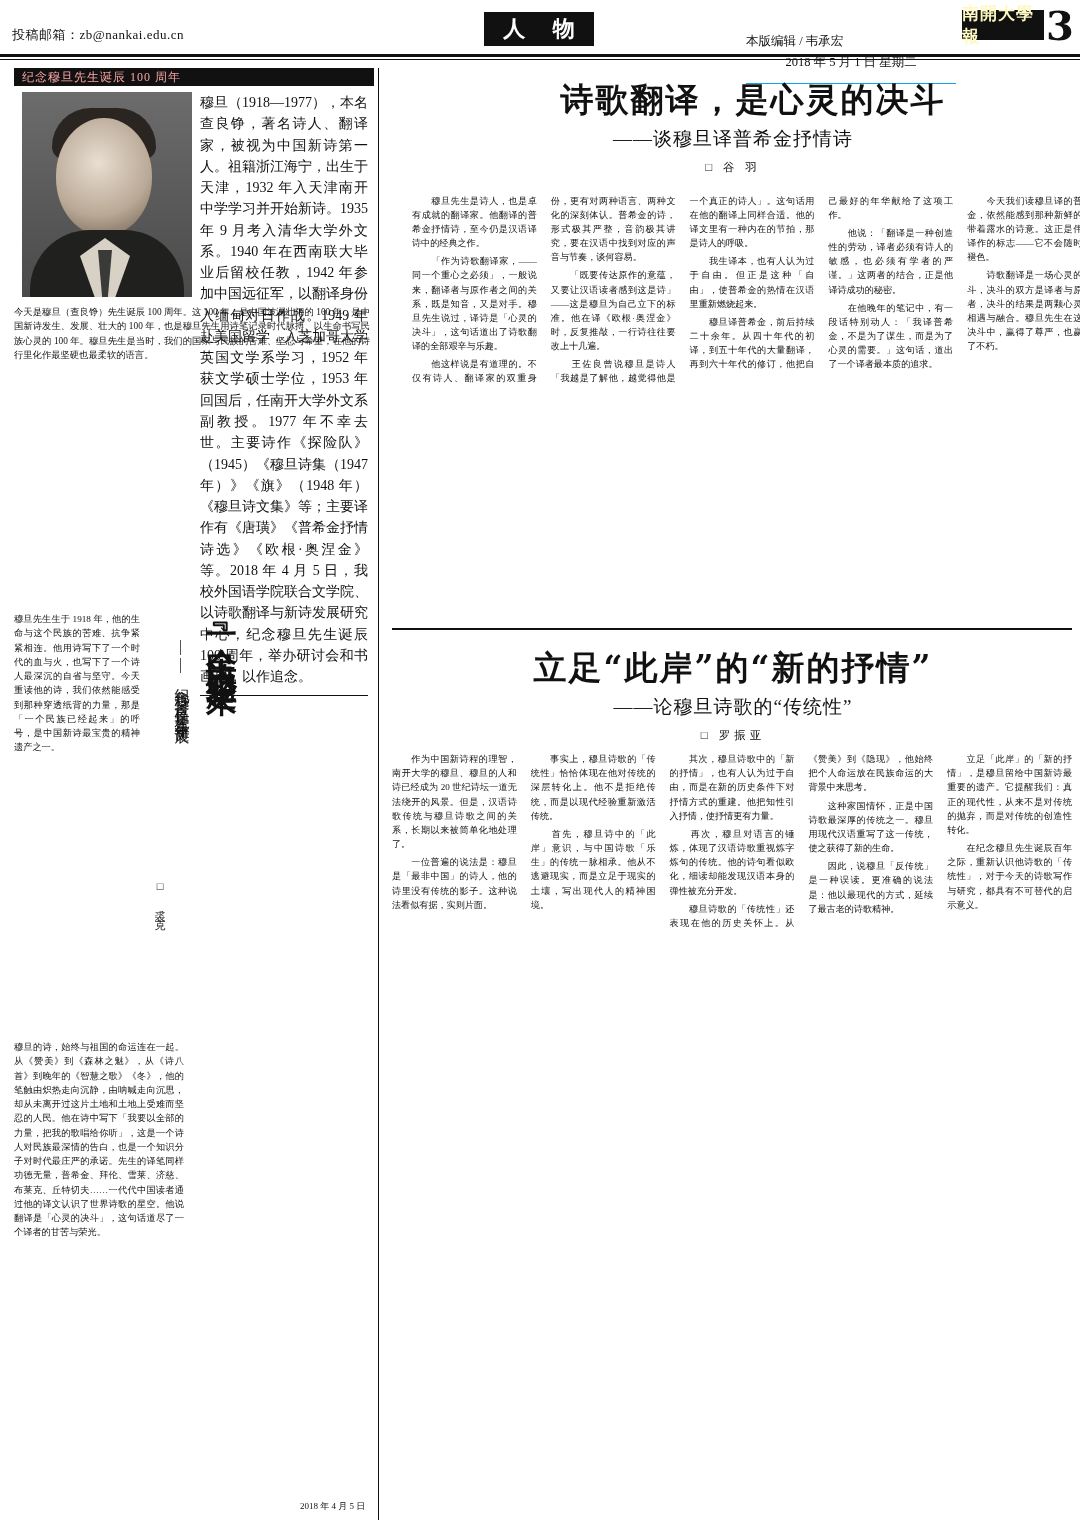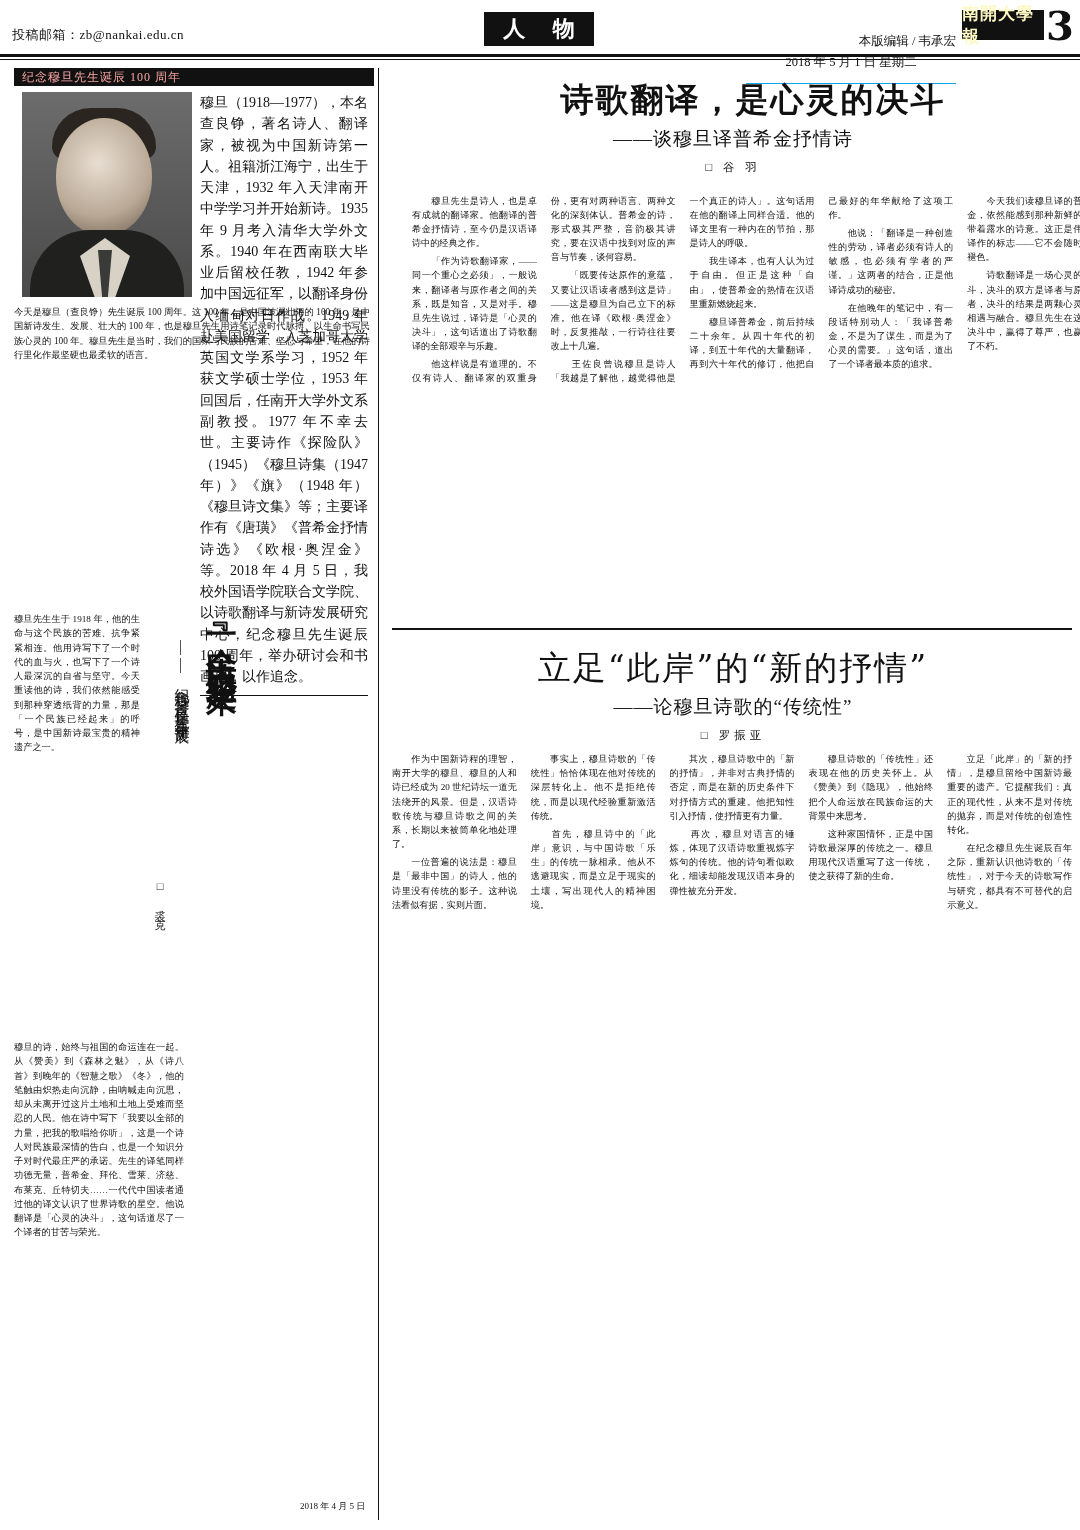--- a/index.html
+++ b/index.html
@@ -11,21 +11,21 @@
   .mast-email{position:absolute;left:12px;top:26px;font-size:13px;letter-spacing:.5px;}
   .mast-rule{position:absolute;left:0;top:54px;width:1080px;height:3px;background:#111;}
   .mast-rule2{position:absolute;left:0;top:59px;width:1080px;height:1px;background:#111;}
 
   .mast-box{position:absolute;left:484px;top:12px;width:110px;height:34px;background:#111;color:#fff;
             display:flex;align-items:center;justify-content:center;font-family:"DejaVu Serif",serif;
             font-weight:bold;font-size:22px;letter-spacing:10px;text-indent:10px;}
 
   .mast-date{position:absolute;left:746px;top:12px;width:210px;text-align:center;font-size:12.5px;
              border-bottom:1px solid #0ea5e9;padding-bottom:12px;margin-top:42px;}
-  .mast-editor{position:absolute;left:746px;top:33px;width:210px;text-align:right;font-size:12.5px;}
+  .mast-editor{position:absolute;left:746px;top:33px;width:210px;text-align:left;font-size:12.5px;}
   .mast-logo{position:absolute;left:962px;top:10px;width:82px;height:30px;background:#111;color:#fef9c3;
              font-family:"DejaVu Serif",serif;font-weight:bold;font-size:17px;letter-spacing:1px;
              display:flex;align-items:center;justify-content:center;}
   .mast-pagenum{position:absolute;left:1046px;top:6px;font-family:"DejaVu Serif",serif;font-weight:bold;font-size:40px;line-height:40px;}
 
   
   .ribbon{position:absolute;left:14px;top:68px;width:352px;height:18px;background:#111;color:#fca5a5;
           font-size:12px;display:flex;align-items:center;padding-left:8px;letter-spacing:1px;}
   .photo{position:absolute;left:22px;top:92px;width:170px;height:205px;
          background:linear-gradient(180deg,#6c6c6c,#4a4a4a);overflow:hidden;}
@@ -59,21 +59,21 @@
   .a1-title{position:absolute;left:420px;top:78px;width:666px;text-align:center;
             font-family:"DejaVu Serif",serif;font-weight:bold;font-size:33px;letter-spacing:2px;}
   .a1-sub{position:absolute;left:400px;top:126px;width:666px;text-align:center;font-size:19px;letter-spacing:1px;}
   .a1-author{position:absolute;left:400px;top:160px;width:666px;text-align:center;font-size:11.5px;letter-spacing:4px;}
   .a1-body{position:absolute;left:412px;top:182px;width:680px;height:436px;
            column-count:5;column-gap:14px;font-size:9.1px;line-height:1.55;text-align:justify;margin-top:12px;}
   .hrule{position:absolute;left:392px;top:628px;width:680px;height:2px;background:#111;}
 
   
   .a2-title{position:absolute;left:400px;top:646px;width:666px;text-align:center;
-            font-family:"DejaVu Serif",serif;font-weight:normal;font-size:33px;letter-spacing:2px;}
+            font-family:"DejaVu Serif",serif;font-weight:bold;font-size:33px;letter-spacing:2px;}
   .a2-sub{position:absolute;left:400px;top:694px;width:666px;text-align:center;font-size:19px;letter-spacing:1px;}
   .a2-author{position:absolute;left:400px;top:728px;width:666px;text-align:center;font-size:11.5px;letter-spacing:4px;}
   .a2-body{position:absolute;left:392px;top:752px;width:680px;height:762px;
            column-count:5;column-gap:14px;font-size:9.1px;line-height:1.56;text-align:justify;}
   p{margin:0 0 4px 0;}
 </style>
 </head>
 <body>
 
 <div class="page">
@@ -132,21 +132,22 @@
   <div class="hrule"></div>
 
   <div class="a2-title">立足“此岸”的“新的抒情”</div>
   <div class="a2-sub">——论穆旦诗歌的“传统性”</div>
   <div class="a2-author">□ 罗振亚</div>
   <div class="a2-body">
       <p>　　作为中国新诗程的理智，南开大学的穆旦、穆旦的人和诗已经成为 20 世纪诗坛一道无法绕开的风景。但是，汉语诗歌传统与穆旦诗歌之间的关系，长期以来被简单化地处理了。</p>
       <p>　　一位普遍的说法是：穆旦是「最非中国」的诗人，他的诗里没有传统的影子。这种说法看似有据，实则片面。</p>
       <p>　　事实上，穆旦诗歌的「传统性」恰恰体现在他对传统的深层转化上。他不是拒绝传统，而是以现代经验重新激活传统。</p>
       <p>　　首先，穆旦诗中的「此岸」意识，与中国诗歌「乐生」的传统一脉相承。他从不逃避现实，而是立足于现实的土壤，写出现代人的精神困境。</p>
-      <p>　　其次，穆旦诗歌中的「新的抒情」，并非对古典抒情的否定，而是在新的历史条件下对抒情方式的重建。他把知性引入抒情，使抒情更有力量。</p>
+      <p>　　其次，穆旦诗歌中的「新的抒情」，也有人认为过于自由，而是在新的历史条件下对抒情方式的重建。他把知性引入抒情，使抒情更有力量。</p>
       <p>　　再次，穆旦对语言的锤炼，体现了汉语诗歌重视炼字炼句的传统。他的诗句看似欧化，细读却能发现汉语本身的弹性被充分开发。</p>
       <p>　　穆旦诗歌的「传统性」还表现在他的历史关怀上。从《赞美》到《隐现》，他始终把个人命运放在民族命运的大背景中来思考。</p>
       <p>　　这种家国情怀，正是中国诗歌最深厚的传统之一。穆旦用现代汉语重写了这一传统，使之获得了新的生命。</p>
+      <p>　　因此，说穆旦「反传统」是一种误读。更准确的说法是：他以最现代的方式，延续了最古老的诗歌精神。</p>
       <p>　　立足「此岸」的「新的抒情」，是穆旦留给中国新诗最重要的遗产。它提醒我们：真正的现代性，从来不是对传统的抛弃，而是对传统的创造性转化。</p>
       <p>　　在纪念穆旦先生诞辰百年之际，重新认识他诗歌的「传统性」，对于今天的诗歌写作与研究，都具有不可替代的启示意义。</p>
     </div>
 
 </div>
 
 </body></html>

